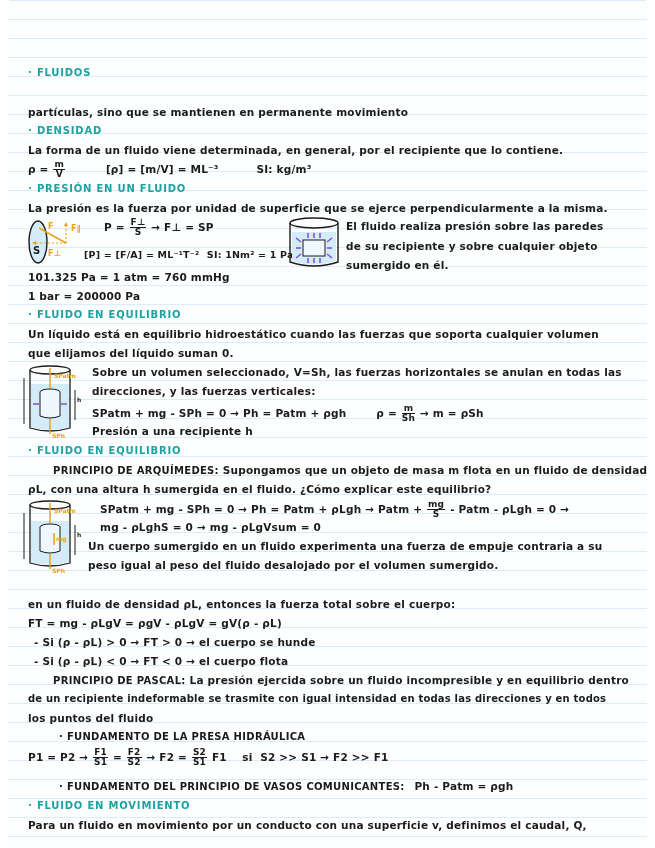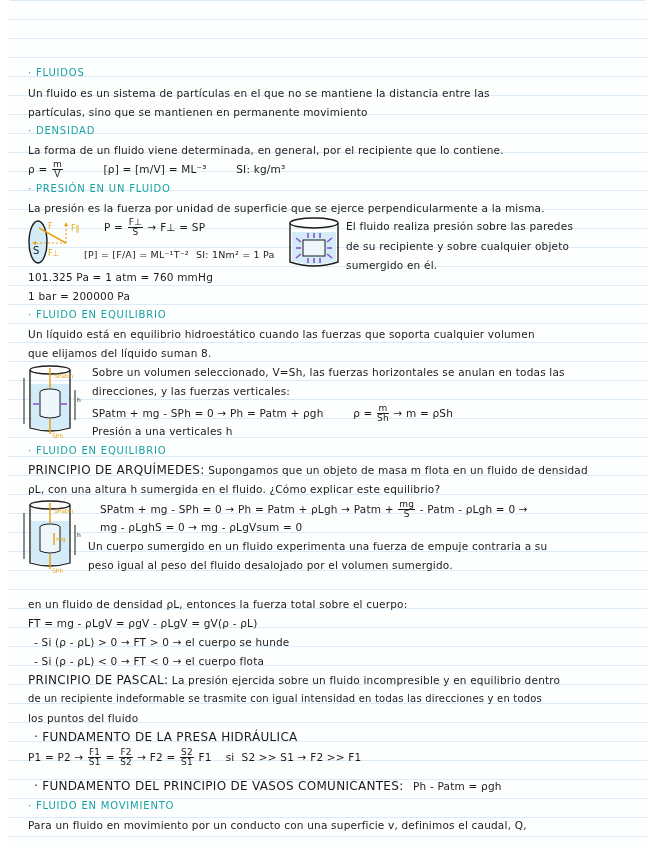--- a/index.html
+++ b/index.html
@@ -17,57 +17,57 @@
     background-image: repeating-linear-gradient(
       to bottom,
       transparent 0px, transparent 18px,
       #dcebf5 18px, #dcebf5 19px
     );
     background-position: 0 39px;
     background-size: 100% 19px;
     background-clip: content-box;
     padding: 0 8px;
     box-sizing: border-box;
+    font-weight: bold;
   }
   .line {
     position: absolute;
     left: 28px;
     font-size: 10.5px;
     white-space: nowrap;
     letter-spacing: 0.2px;
     line-height: 14px;
   }
   .h {
     color: #1aa3a3;
     font-size: 10px;
     letter-spacing: 0.8px;
     text-transform: uppercase;
   }
-  .caps { font-size: 12px; letter-spacing: 0.3px; }
+  .caps { font-size: 10px; letter-spacing: 0.3px; margin-left: 25px; }
   .frac { display: inline-block; vertical-align: middle; text-align: center; font-size: 9px; line-height: 9px; margin: 0 1px; }
   .frac .num { display: block; border-bottom: 1px solid #1b1b1b; padding: 0 1px; }
   .frac .den { display: block; }
   .diagram { position: absolute; }
 </style>
 </head>
 <body>
 
 <div class="page">
 
   <div class="line h" style="top:66px">· FLUIDOS</div>
-  <div class="line" style="top:86px">Un fluido es un sistema de partículas en el que no se mantiene la distancia entre las</div>
   <div class="line" style="top:105px">partículas, sino que se mantienen en permanente movimiento</div>
 
   <div class="line h" style="top:124px">· DENSIDAD</div>
   <div class="line" style="top:143px">La forma de un fluido viene determinada, en general, por el recipiente que lo contiene.</div>
   <div class="line" style="top:160px">
     <span>ρ =</span>
     <span class="frac"><span class="num">m</span><span class="den">V</span></span>
     <span style="margin-left:36px">[ρ] = [m/V] = ML⁻³</span>
-    <span style="margin-left:26px">SI: kg/m³</span>
+    <span style="margin-left:34px">SI: kg/m³</span>
   </div>
 
   <div class="line h" style="top:182px">· PRESIÓN EN UN FLUIDO</div>
   <div class="line" style="top:201px">La presión es la fuerza por unidad de superficie que se ejerce perpendicularmente a la misma.</div>
 
   <svg class="diagram" style="left:26px;top:218px" width="70" height="48">
     <ellipse cx="12" cy="24" rx="9" ry="21" fill="#d4ecf7" stroke="#1b1b1b" stroke-width="1.4"></ellipse>
     <text x="7" y="36" font-size="10" font-family="DejaVu Sans" fill="#1b1b1b">S</text>
     <line x1="13" y1="10" x2="40" y2="25" stroke="#e8a317" stroke-width="1.5"></line>
     <line x1="40" y1="25" x2="40" y2="8" stroke="#e8a317" stroke-width="1.2" stroke-dasharray="2,2"></line>
@@ -112,21 +112,21 @@
 
   <div class="line" style="top:219px;left:346px">El fluido realiza presión sobre las paredes</div>
   <div class="line" style="top:239px;left:346px">de su recipiente y sobre cualquier objeto</div>
   <div class="line" style="top:258px;left:346px">sumergido en él.</div>
 
   <div class="line" style="top:270px">101.325 Pa = 1 atm = 760 mmHg</div>
   <div class="line" style="top:289px">1 bar = 200000 Pa</div>
 
   <div class="line h" style="top:308px">· FLUIDO EN EQUILIBRIO</div>
   <div class="line" style="top:327px">Un líquido está en equilibrio hidroestático cuando las fuerzas que soporta cualquier volumen</div>
-  <div class="line" style="top:346px">que elijamos del líquido suman 8.</div>
+  <div class="line" style="top:346px">que elijamos del líquido suman 0.</div>
 
   <svg class="diagram" style="left:18px;top:364px" width="64" height="76">
     <ellipse cx="32" cy="6" rx="20" ry="4" fill="#fff" stroke="#1b1b1b" stroke-width="1.3"></ellipse>
     <path d="M12 6 L12 64 Q32 70 52 64 L52 6" fill="none" stroke="#1b1b1b" stroke-width="1.3"></path>
     <path d="M13 20 L13 63 Q32 69 51 63 L51 20 Z" fill="#d4ecf7"></path>
     <ellipse cx="32" cy="28" rx="10" ry="3" fill="#eef7fb" stroke="#1b1b1b"></ellipse>
     <path d="M22 28 L22 52 Q32 56 42 52 L42 28" fill="#eef7fb" stroke="#1b1b1b"></path>
     <g stroke="#e8a317" stroke-width="1.5">
         <line x1="32" y1="4" x2="32" y2="24"></line>
         <line x1="32" y1="70" x2="32" y2="55"></line>
@@ -145,21 +145,21 @@
   </svg>
 
   <div class="line" style="top:365px;left:92px">Sobre un volumen seleccionado, V=Sh, las fuerzas horizontales se anulan en todas las</div>
   <div class="line" style="top:384px;left:92px">direcciones, y las fuerzas verticales:</div>
   <div class="line" style="top:404px;left:92px">
     <span>SPatm + mg - SPh = 0 → Ph = Patm + ρgh</span>
     <span style="margin-left:26px">ρ =</span>
     <span class="frac"><span class="num">m</span><span class="den">Sh</span></span>
     <span>→ m = ρSh</span>
   </div>
-  <div class="line" style="top:424px;left:92px">Presión a una verticales h</div>
+  <div class="line" style="top:424px;left:92px">Presión a una recipiente h</div>
 
   <div class="line h" style="top:444px">· FLUIDO EN EQUILIBRIO</div>
   <div class="line" style="top:463px">
     <span class="caps">PRINCIPIO DE ARQUÍMEDES:</span>
     <span>Supongamos que un objeto de masa m flota en un fluido de densidad</span>
   </div>
   <div class="line" style="top:482px">ρL, con una altura h sumergida en el fluido. ¿Cómo explicar este equilibrio?</div>
 
   <svg class="diagram" style="left:18px;top:499px" width="64" height="76">
     <ellipse cx="32" cy="6" rx="20" ry="4" fill="#fff" stroke="#1b1b1b" stroke-width="1.3"></ellipse>

